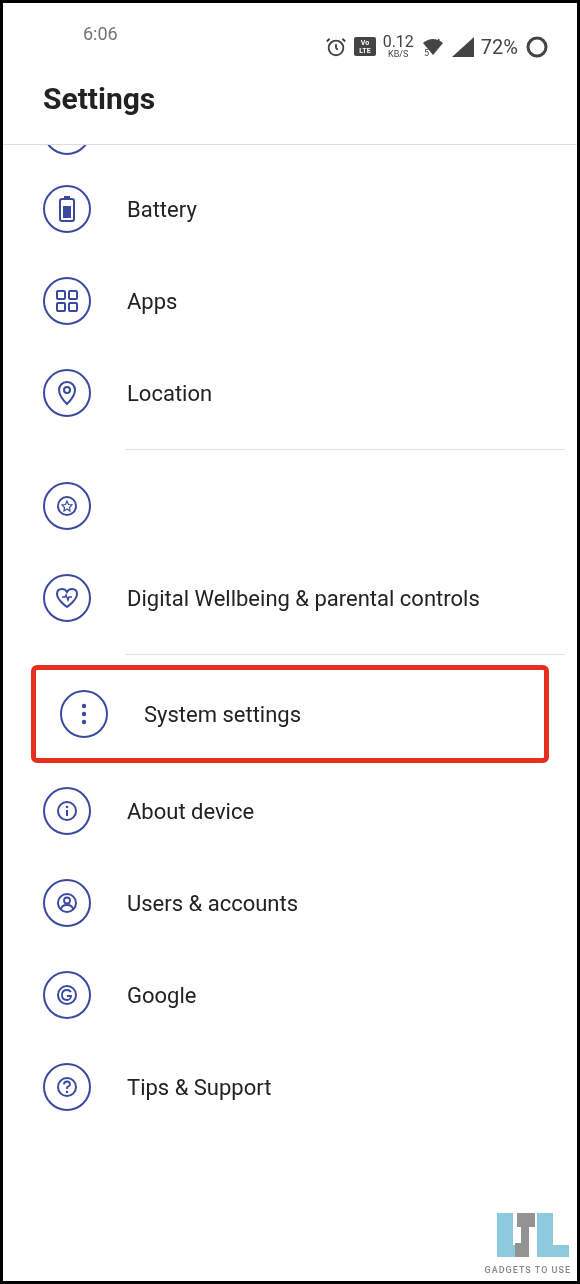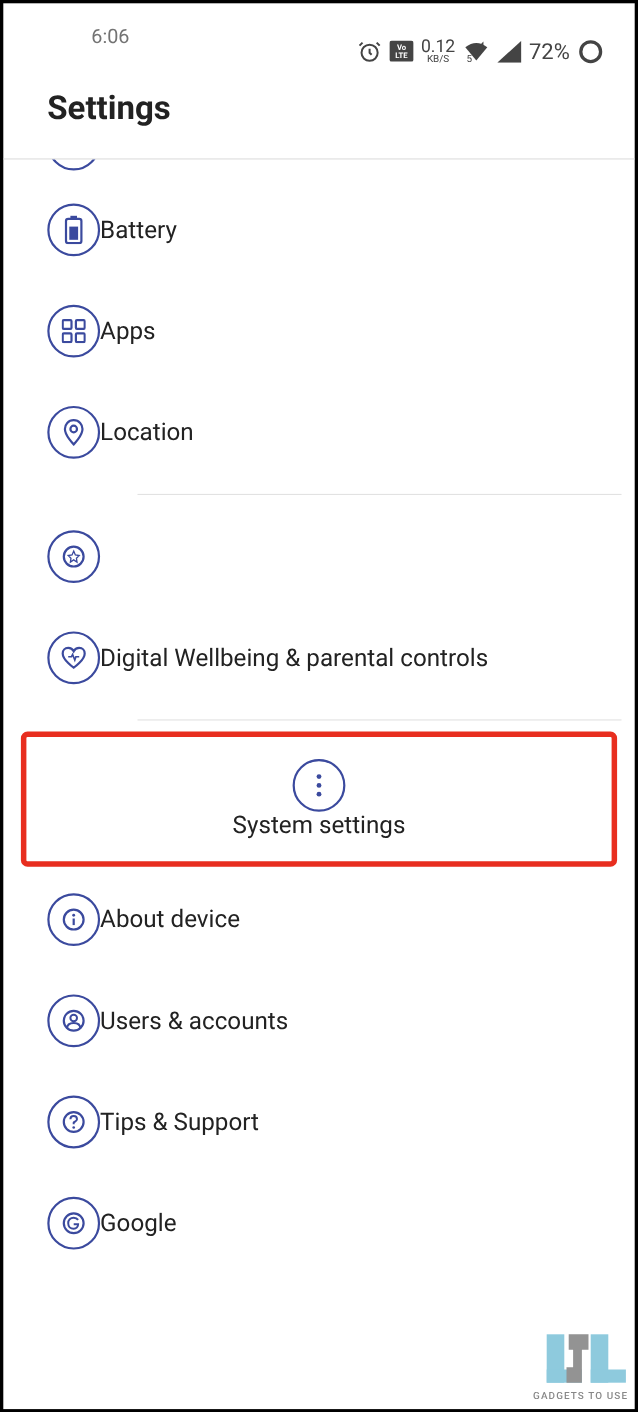--- a/index.html
+++ b/index.html
@@ -67,27 +67,27 @@
       border: 2px solid #3b4a9e;
       border-radius: 50%;
       position: absolute;
       top: -38px;
       left: 28px;
     }
     .settings-item {
       display: flex;
       align-items: center;
       padding: 22px 28px;
+      gap: 36px;
     }
     .settings-item.highlighted {
       border: 5px solid #e82e1f;
       border-radius: 6px;
       padding: 20px 24px;
-      margin: 2px 4px;
-      flex-direction: column;
+      margin: 2px 16px;
     }
     .icon-circle {
       width: 48px;
       height: 48px;
       border: 2px solid #3b4a9e;
       border-radius: 50%;
       display: flex;
       align-items: center;
       justify-content: center;
       flex-shrink: 0;
@@ -271,35 +271,35 @@
         <path d="M5 18 C5 14 8 13 11 13 C14 13 17 14 17 18" fill="none" stroke="#3b4a9e" stroke-width="1.8"></path>
       </svg>
     </div>
     <span class="item-label">Users &amp; accounts</span>
   </div>
 
   <div class="settings-item">
     <div class="icon-circle">
       <svg width="22" height="22" viewBox="0 0 22 22">
         <circle cx="11" cy="11" r="9" fill="none" stroke="#3b4a9e" stroke-width="2"></circle>
+        <path d="M15 8 C14 6.5 12.5 6 11 6 C8 6 6 8 6 11 C6 14 8 16 11 16 C13.5 16 15 14 15 12 L11 12" fill="none" stroke="#3b4a9e" stroke-width="1.8"></path>
+      </svg>
+    </div>
+    <span class="item-label">Google</span>
+  </div>
+
+  <div class="settings-item">
+    <div class="icon-circle">
+      <svg width="22" height="22" viewBox="0 0 22 22">
+        <circle cx="11" cy="11" r="9" fill="none" stroke="#3b4a9e" stroke-width="2"></circle>
         <path d="M8 8.5 C8 6.5 9.5 5.5 11 5.5 C12.5 5.5 14 6.5 14 8.5 C14 10 12 10.5 11 11.5 L11 13" fill="none" stroke="#3b4a9e" stroke-width="1.8"></path>
         <circle cx="11" cy="16" r="1.2" fill="#3b4a9e"></circle>
       </svg>
     </div>
     <span class="item-label">Tips &amp; Support</span>
-  </div>
-
-  <div class="settings-item">
-    <div class="icon-circle">
-      <svg width="22" height="22" viewBox="0 0 22 22">
-        <circle cx="11" cy="11" r="9" fill="none" stroke="#3b4a9e" stroke-width="2"></circle>
-        <path d="M15 8 C14 6.5 12.5 6 11 6 C8 6 6 8 6 11 C6 14 8 16 11 16 C13.5 16 15 14 15 12 L11 12" fill="none" stroke="#3b4a9e" stroke-width="1.8"></path>
-      </svg>
-    </div>
-    <span class="item-label">Google</span>
   </div>
 
 </div>
 
 <div class="watermark">
   <div class="watermark-col">
     <svg class="watermark-logo" viewBox="0 0 76 60">
       <rect x="2" y="8" width="16" height="44" fill="#5fb4d0"></rect>
       <rect x="2" y="40" width="32" height="12" fill="#5fb4d0"></rect>
       <rect x="42" y="8" width="16" height="44" fill="#5fb4d0"></rect>

